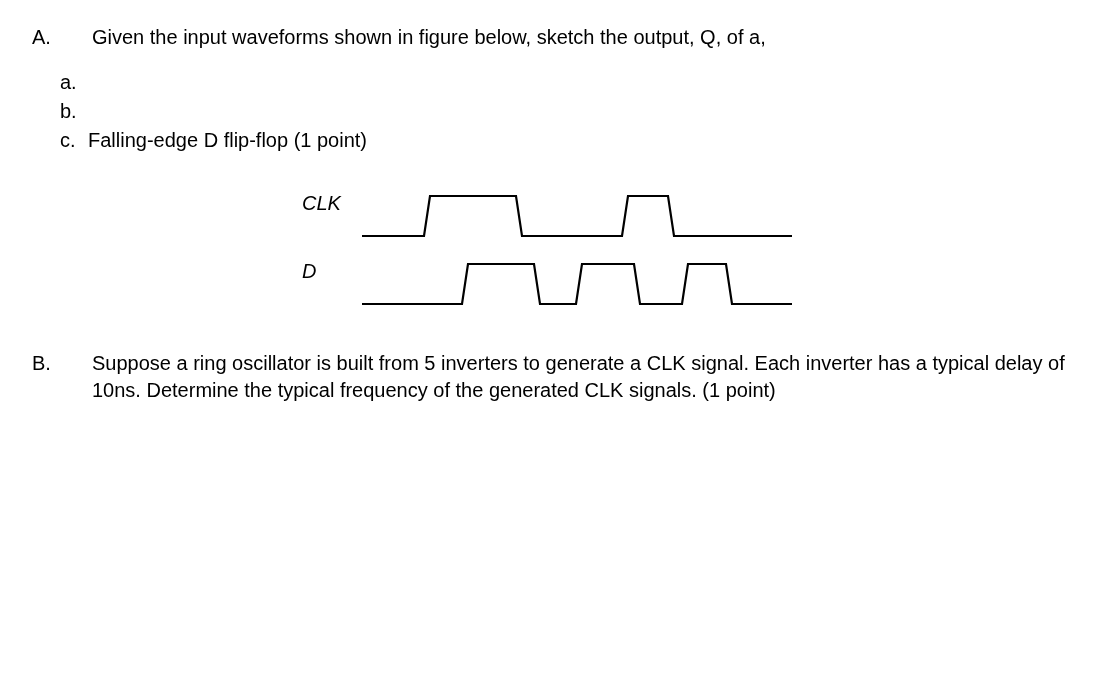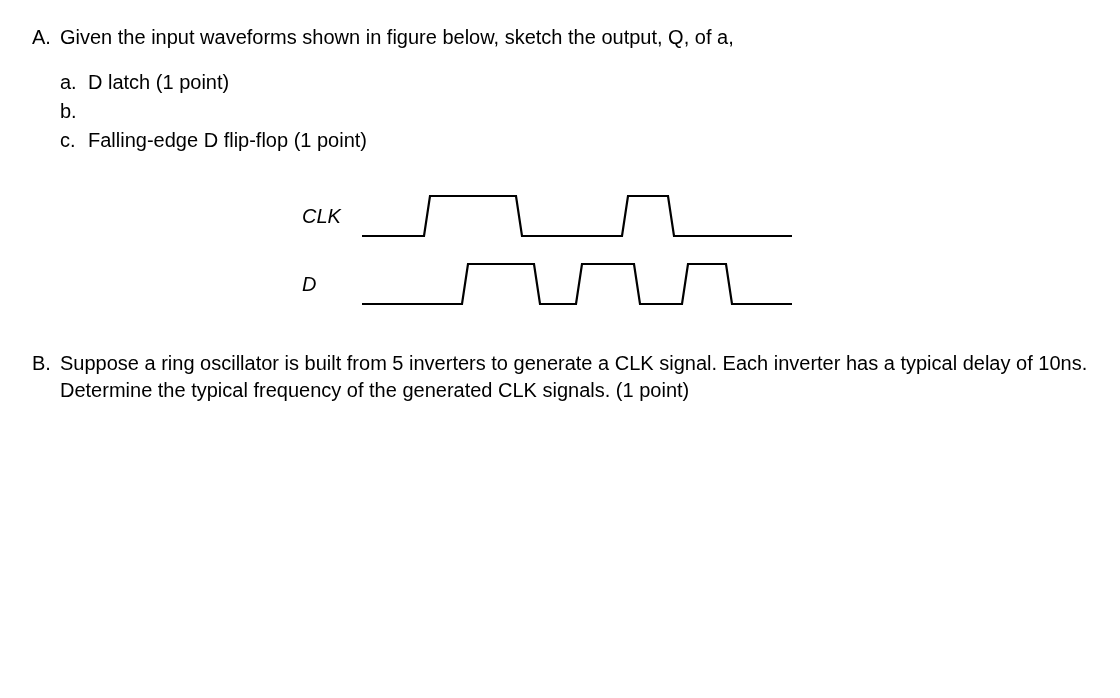--- a/index.html
+++ b/index.html
@@ -20,20 +20,21 @@
       margin-bottom: 10px;
     }
 
     .q-letter {
       width: 28px;
       flex-shrink: 0;
     }
 
     .q-text {
       flex: 1;
+      margin-left: 32px;
     }
 
     .sub-list {
       margin-left: 28px;
       margin-top: 18px;
       margin-bottom: 36px;
     }
 
     .sub-row {
       display: flex;
@@ -51,21 +52,20 @@
     }
 
     .diagram {
       margin-left: 270px;
       margin-top: 36px;
       margin-bottom: 18px;
     }
 
     .wave-row {
       display: flex;
-      align-items: flex-end;
       margin-bottom: 16px;
     }
 
     .wave-label {
       font-style: italic;
       font-size: 20px;
       width: 60px;
       text-align: left;
       padding-bottom: 12px;
     }
@@ -78,21 +78,20 @@
 <body>
 
 <div class="q-row">
   <div class="q-letter">A.</div>
   <div class="q-text">Given the input waveforms shown in figure below, sketch the output, Q, of a,</div>
 </div>
 
 <div class="sub-list">
   <div class="sub-row">
     <div class="sub-letter">a.</div>
-    <div>D latch (1 point)</div>
   </div>
   <div class="sub-row">
     <div class="sub-letter">b.</div>
   </div>
   <div class="sub-row">
     <div class="sub-letter">c.</div>
     <div>Falling-edge D flip-flop (1 point)</div>
   </div>
 </div>
 

